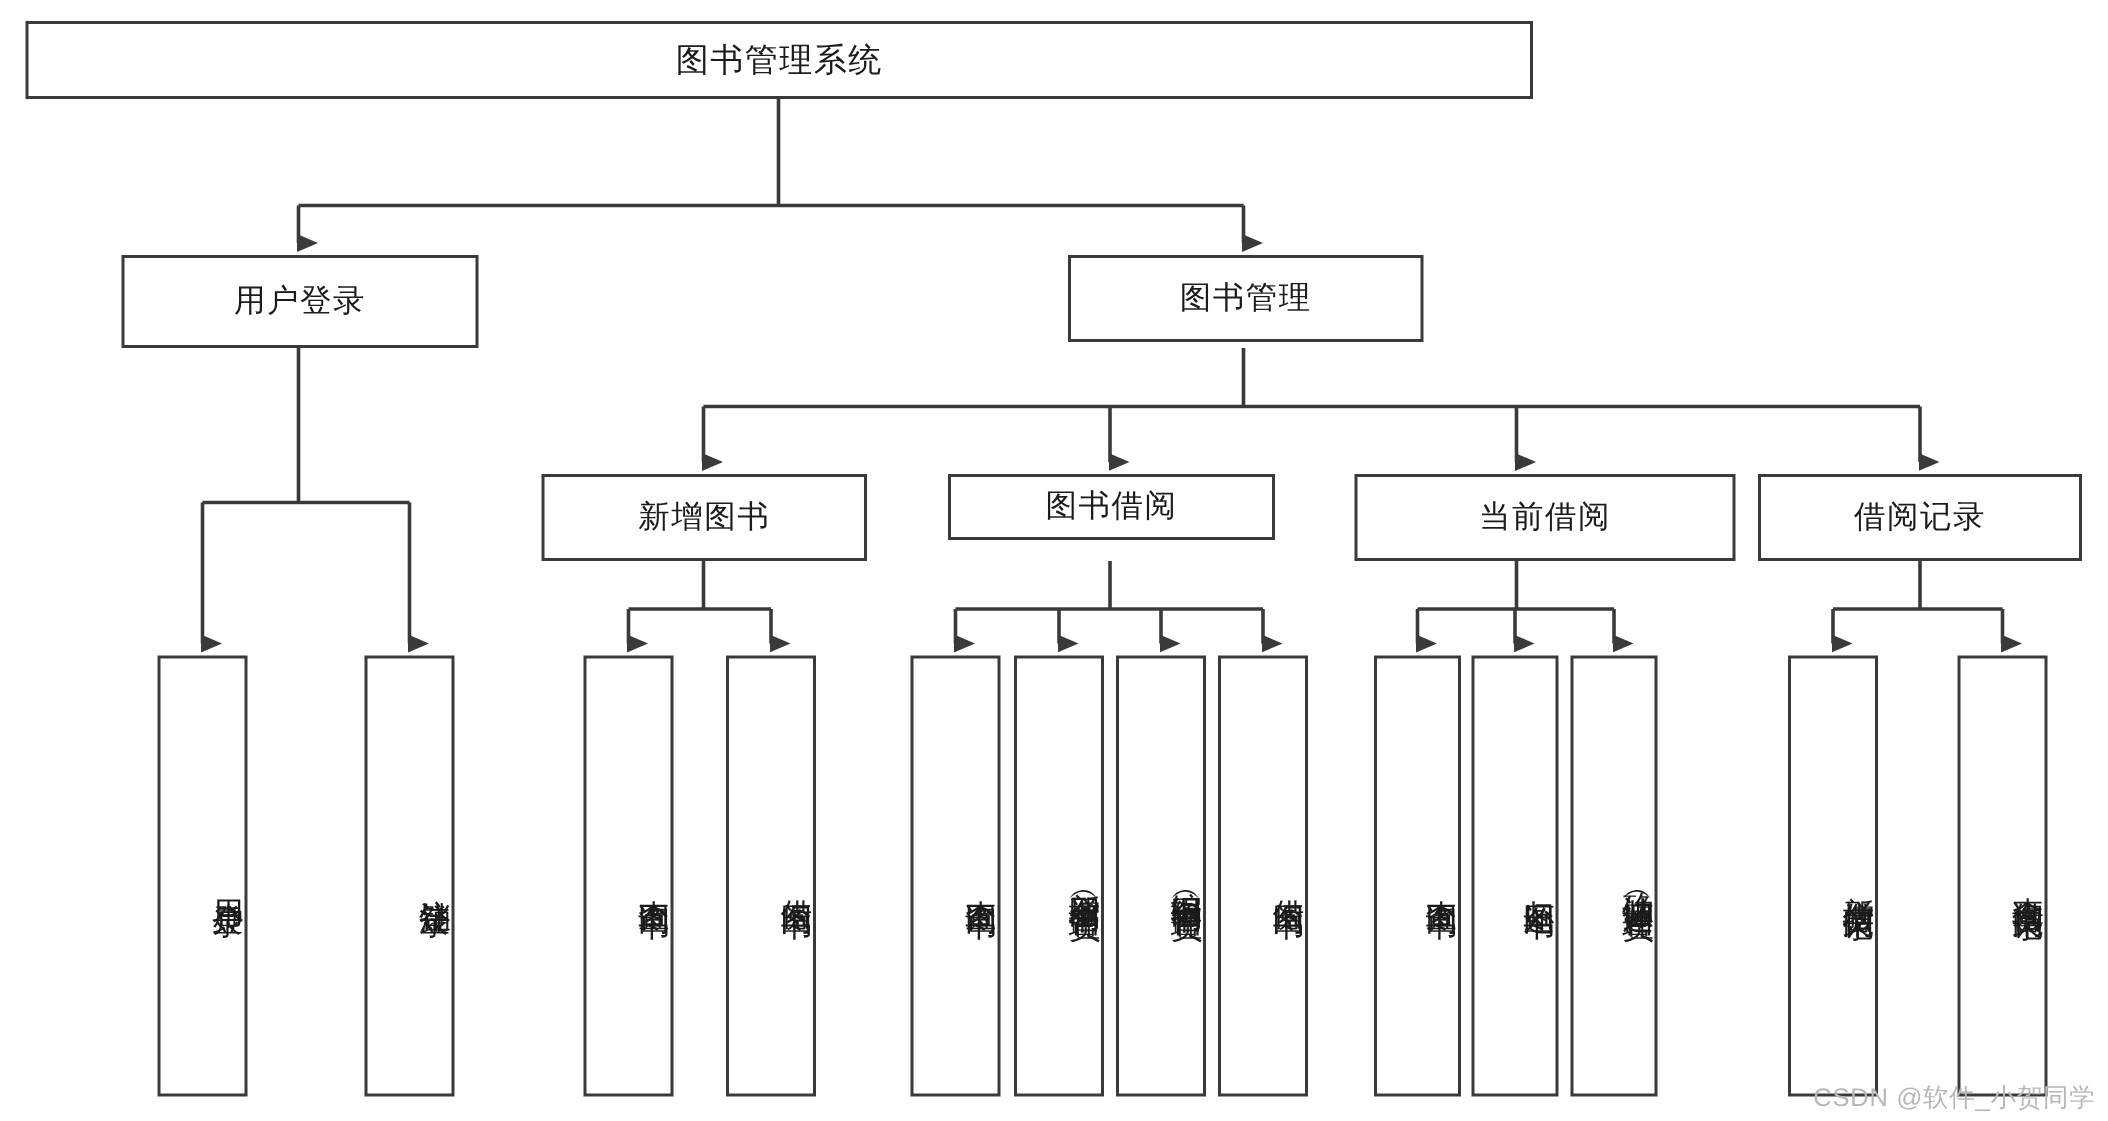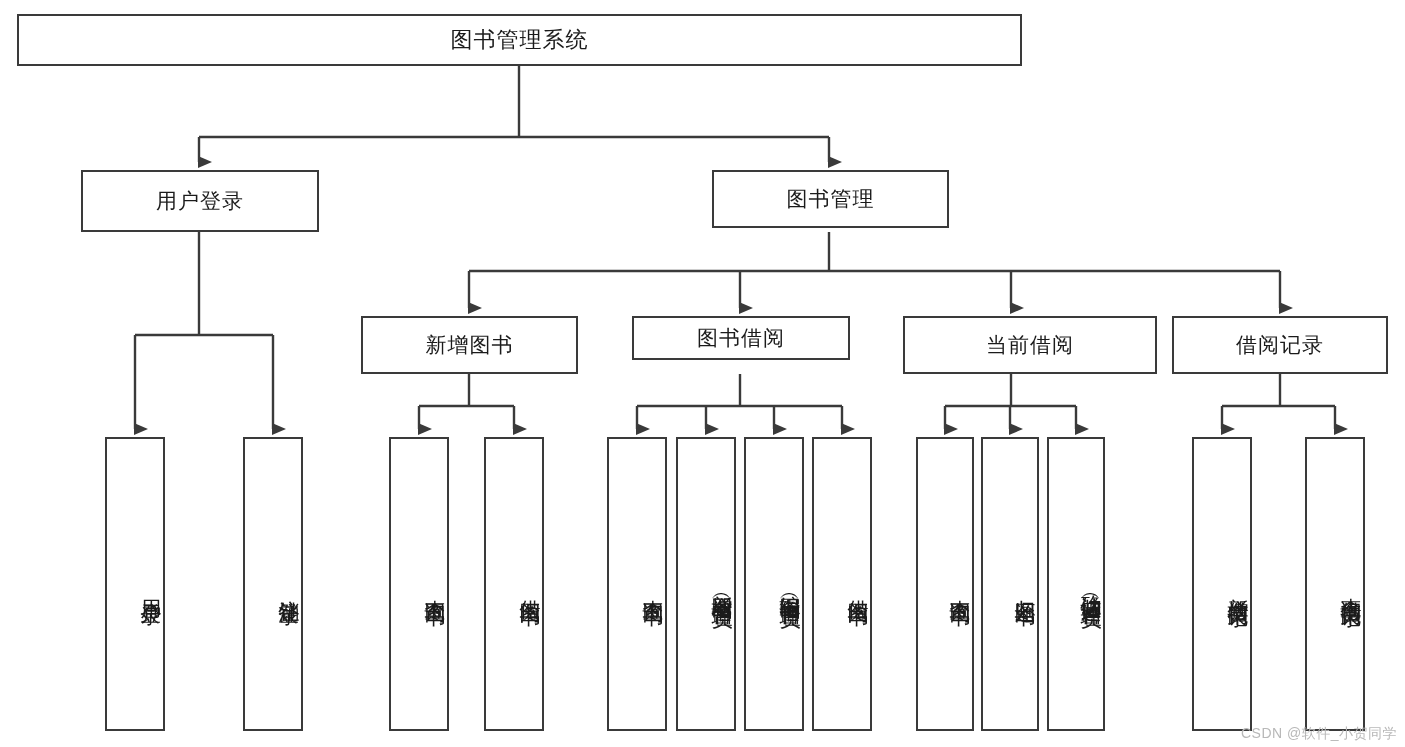--- a/index.html
+++ b/index.html
@@ -12,21 +12,21 @@
         border:2.2px solid #3a3a3a;display:flex;align-items:center;
         justify-content:center;color:#1b1b1b;}
   .node.h{font-size:21px;line-height:1.2;letter-spacing:1px;}
   .node.root{font-size:22px;}
   .node.v{writing-mode:vertical-rl;text-orientation:upright;
           font-size:21px;line-height:1.18;letter-spacing:2px;
           padding-top:6px;align-items:flex-start;justify-content:center;}
   .node.v .lbl{writing-mode:vertical-rl;text-orientation:upright;white-space:nowrap;}
 
   .watermark{position:absolute;right:8px;bottom:4px;color:#b8b8b8;
-             font-size:14px;letter-spacing:.5px;white-space:nowrap;}
+             font-size:17px;letter-spacing:.5px;white-space:nowrap;}
 </style>
 </head>
 <body>
 
 <div id="stage">
 
   <svg class="connectors" viewBox="0 0 1405 747" xmlns="http://www.w3.org/2000/svg">
     <defs>
       <marker id="arrow" viewBox="0 0 12 14" refX="6" refY="13" markerWidth="12" markerHeight="14" orient="auto-start-reverse" markerUnits="userSpaceOnUse">
         <path d="M 6 14 L 0 0 L 12 0 Z" fill="#3a3a3a" transform="rotate(180 6 7)"></path>

